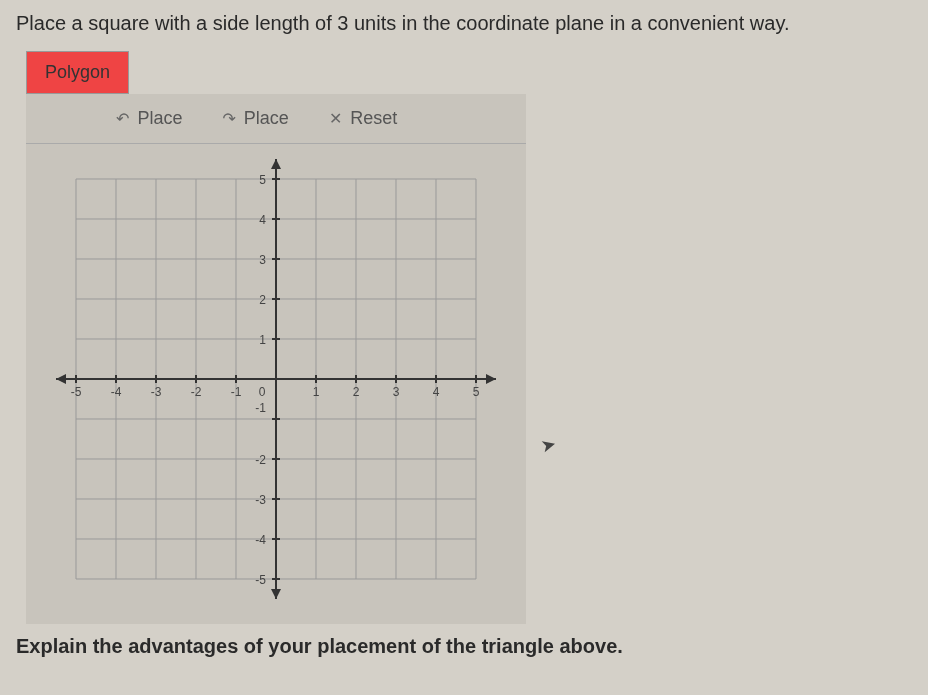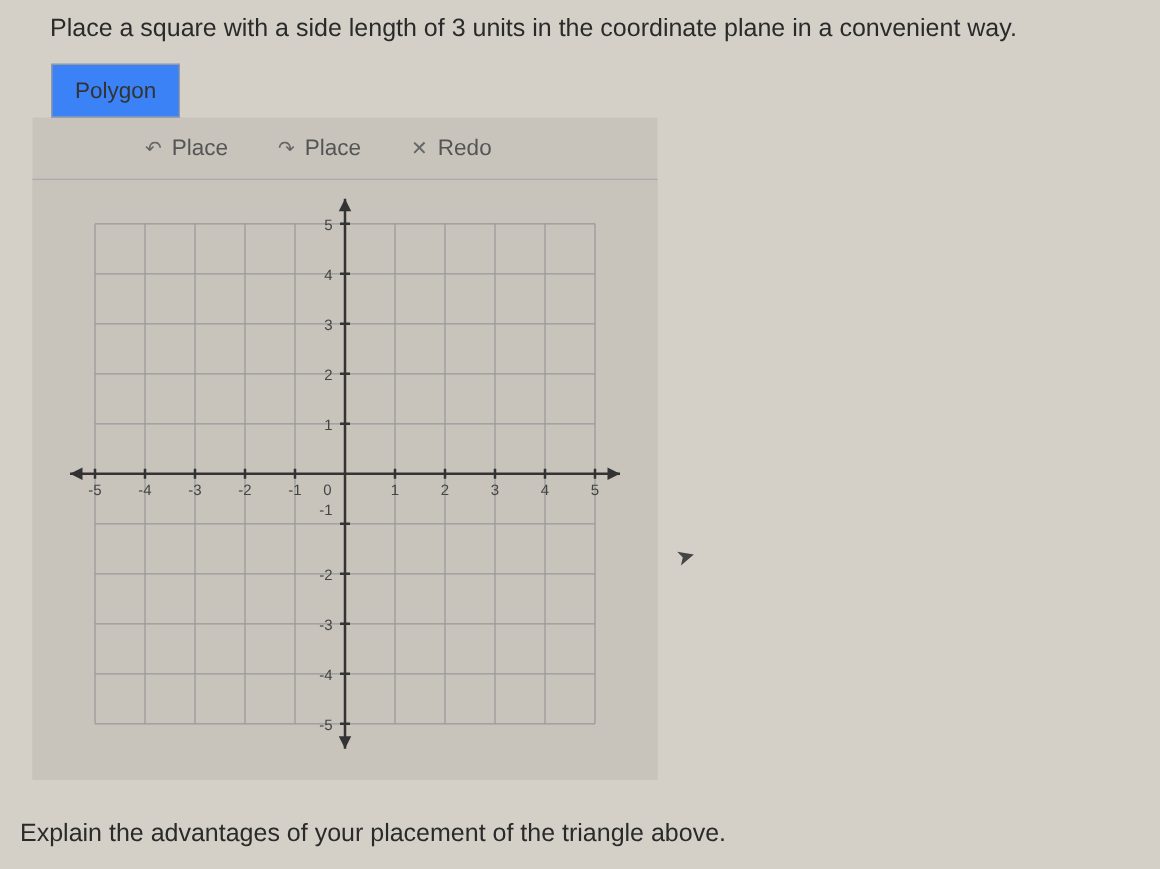--- a/index.html
+++ b/index.html
@@ -13,30 +13,29 @@
       width: 928px;
       height: 695px;
       padding: 12px 16px;
       color: #3a3a3a;
       position: relative;
     }
     .instruction {
       font-size: 20px;
       color: #2a2a2a;
       margin-bottom: 16px;
-      margin-left: 24px;
     }
     .polygon-tab {
       display: inline-block;
-      background: #3b82f6;
+      background: #ef4444;
       border: 1px solid #999;
       padding: 10px 18px;
       font-size: 18px;
       color: #333;
-      margin-left: 25px;
+      margin-left: 10px;
       margin-bottom: 0;
     }
     .tool-area {
       background: #c8c4bc;
       width: 500px;
       padding: 0;
       margin-left: 10px;
     }
     .toolbar {
       display: flex;
@@ -88,21 +87,22 @@
       position: absolute;
       right: -30px;
       top: 290px;
       font-size: 18px;
       color: #444;
       transform: rotate(-15deg);
     }
     .explain {
       font-size: 20px;
       color: #2a2a2a;
-      margin-top: 32px;
+      margin-top: 11px;
+      font-weight: bold;
     }
   </style>
 </head>
 <body>
 
 
 
 <div class="instruction">Place a square with a side length of 3 units in the coordinate plane in a convenient way.</div>
 
 <div class="polygon-tab">Polygon</div>
@@ -112,21 +112,21 @@
     <button class="tool-btn">
       <span class="tool-icon">↶</span>
       <span>Place</span>
     </button>
     <button class="tool-btn">
       <span class="tool-icon">↷</span>
       <span>Place</span>
     </button>
     <button class="tool-btn">
       <span class="tool-icon">✕</span>
-      <span>Redo</span>
+      <span>Reset</span>
     </button>
   </div>
 
   <div class="chart-container">
     <svg class="chart-svg" width="500" height="480">
 
       <g>
         <line class="grid-line" x1="50" y1="35" x2="50" y2="435"></line>
         <line class="grid-line" x1="90" y1="35" x2="90" y2="435"></line>
         <line class="grid-line" x1="130" y1="35" x2="130" y2="435"></line>

